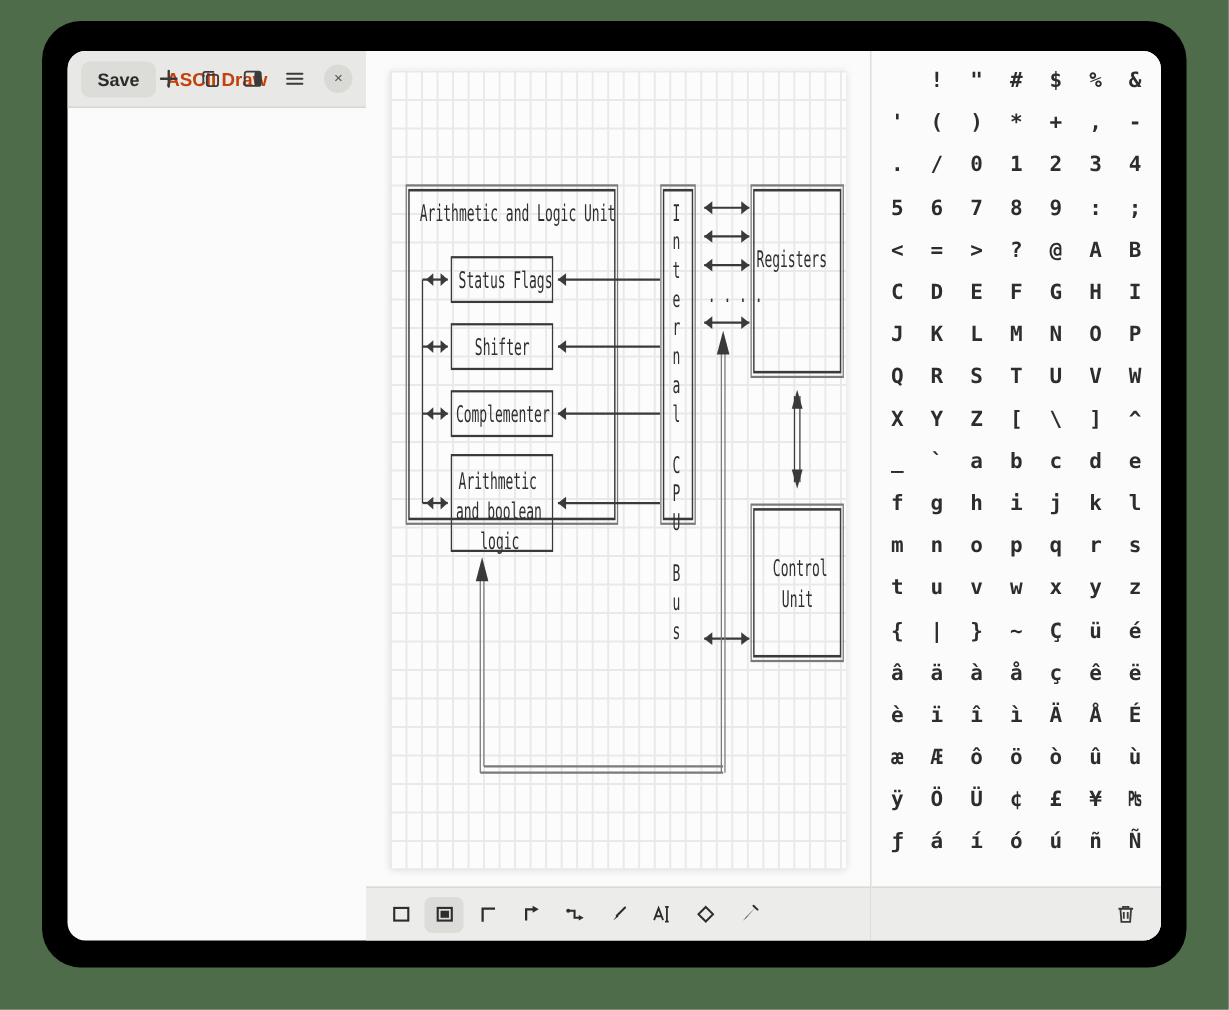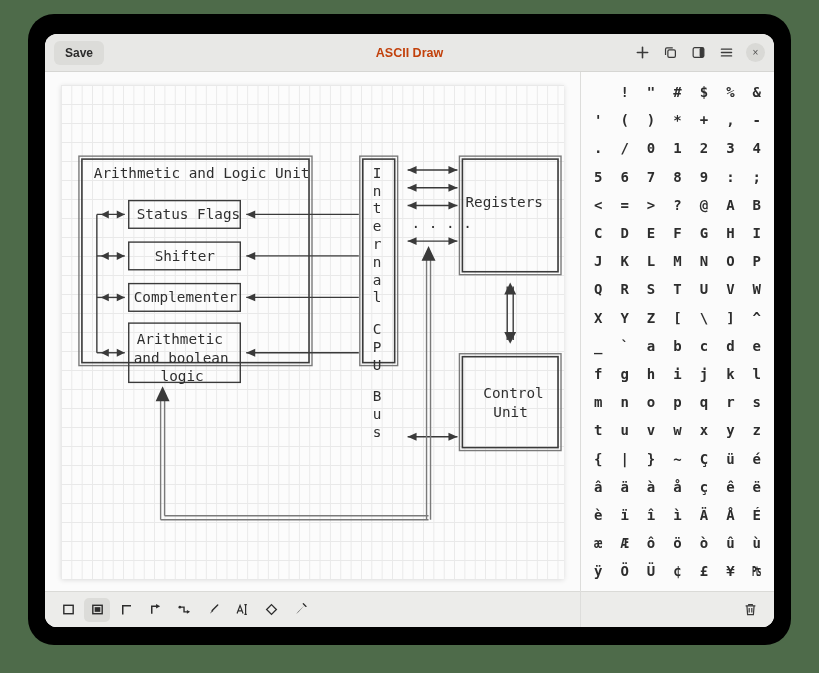--- a/index.html
+++ b/index.html
@@ -24,21 +24,21 @@
 
   
   #app-window {
     position: absolute;
     left: 45px; top: 34px;
     width: 729px; height: 593px;
     background: #fbfbfb;
     border-radius: 12px;
     overflow: hidden;
     display: flex;
-    flex-direction: column;
+    flex-direction: row;
     box-shadow: 0 2px 8px rgba(0,0,0,.35);
   }
 
   
   #titlebar {
     height: 38px;
     flex: 0 0 38px;
     background: #e8e8e6;
     border-bottom: 1px solid #d6d6d3;
     display: flex;

